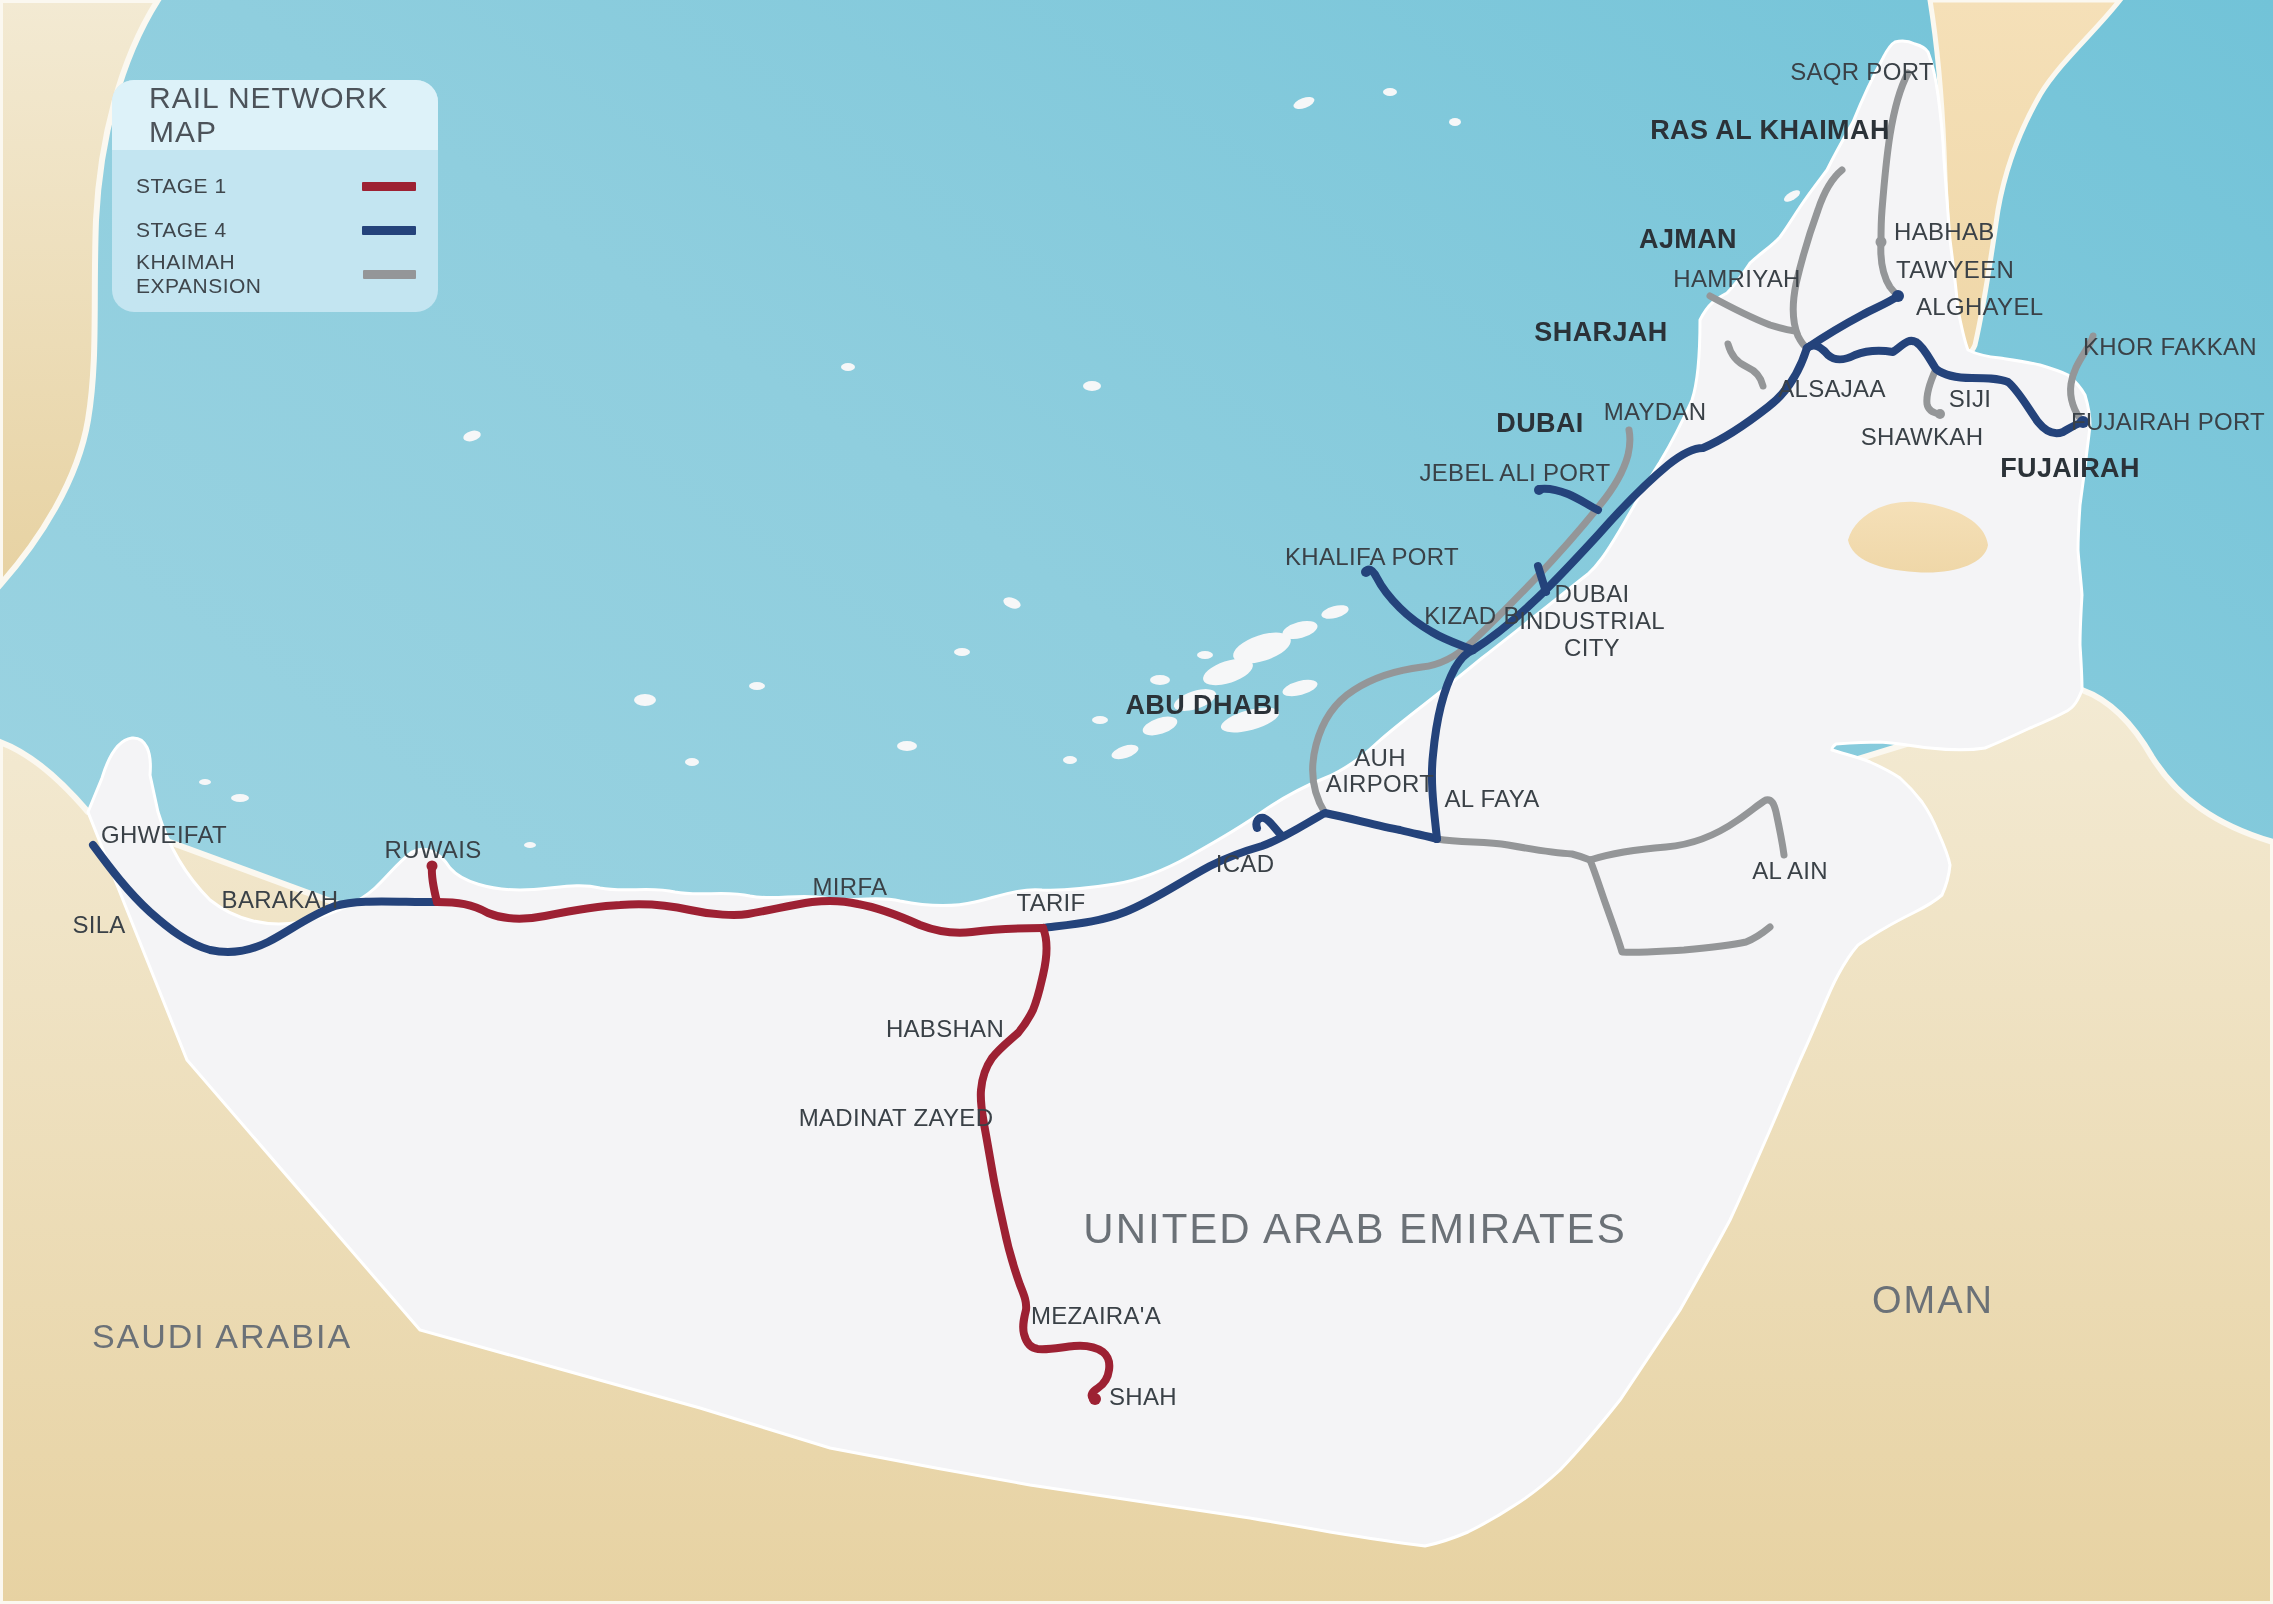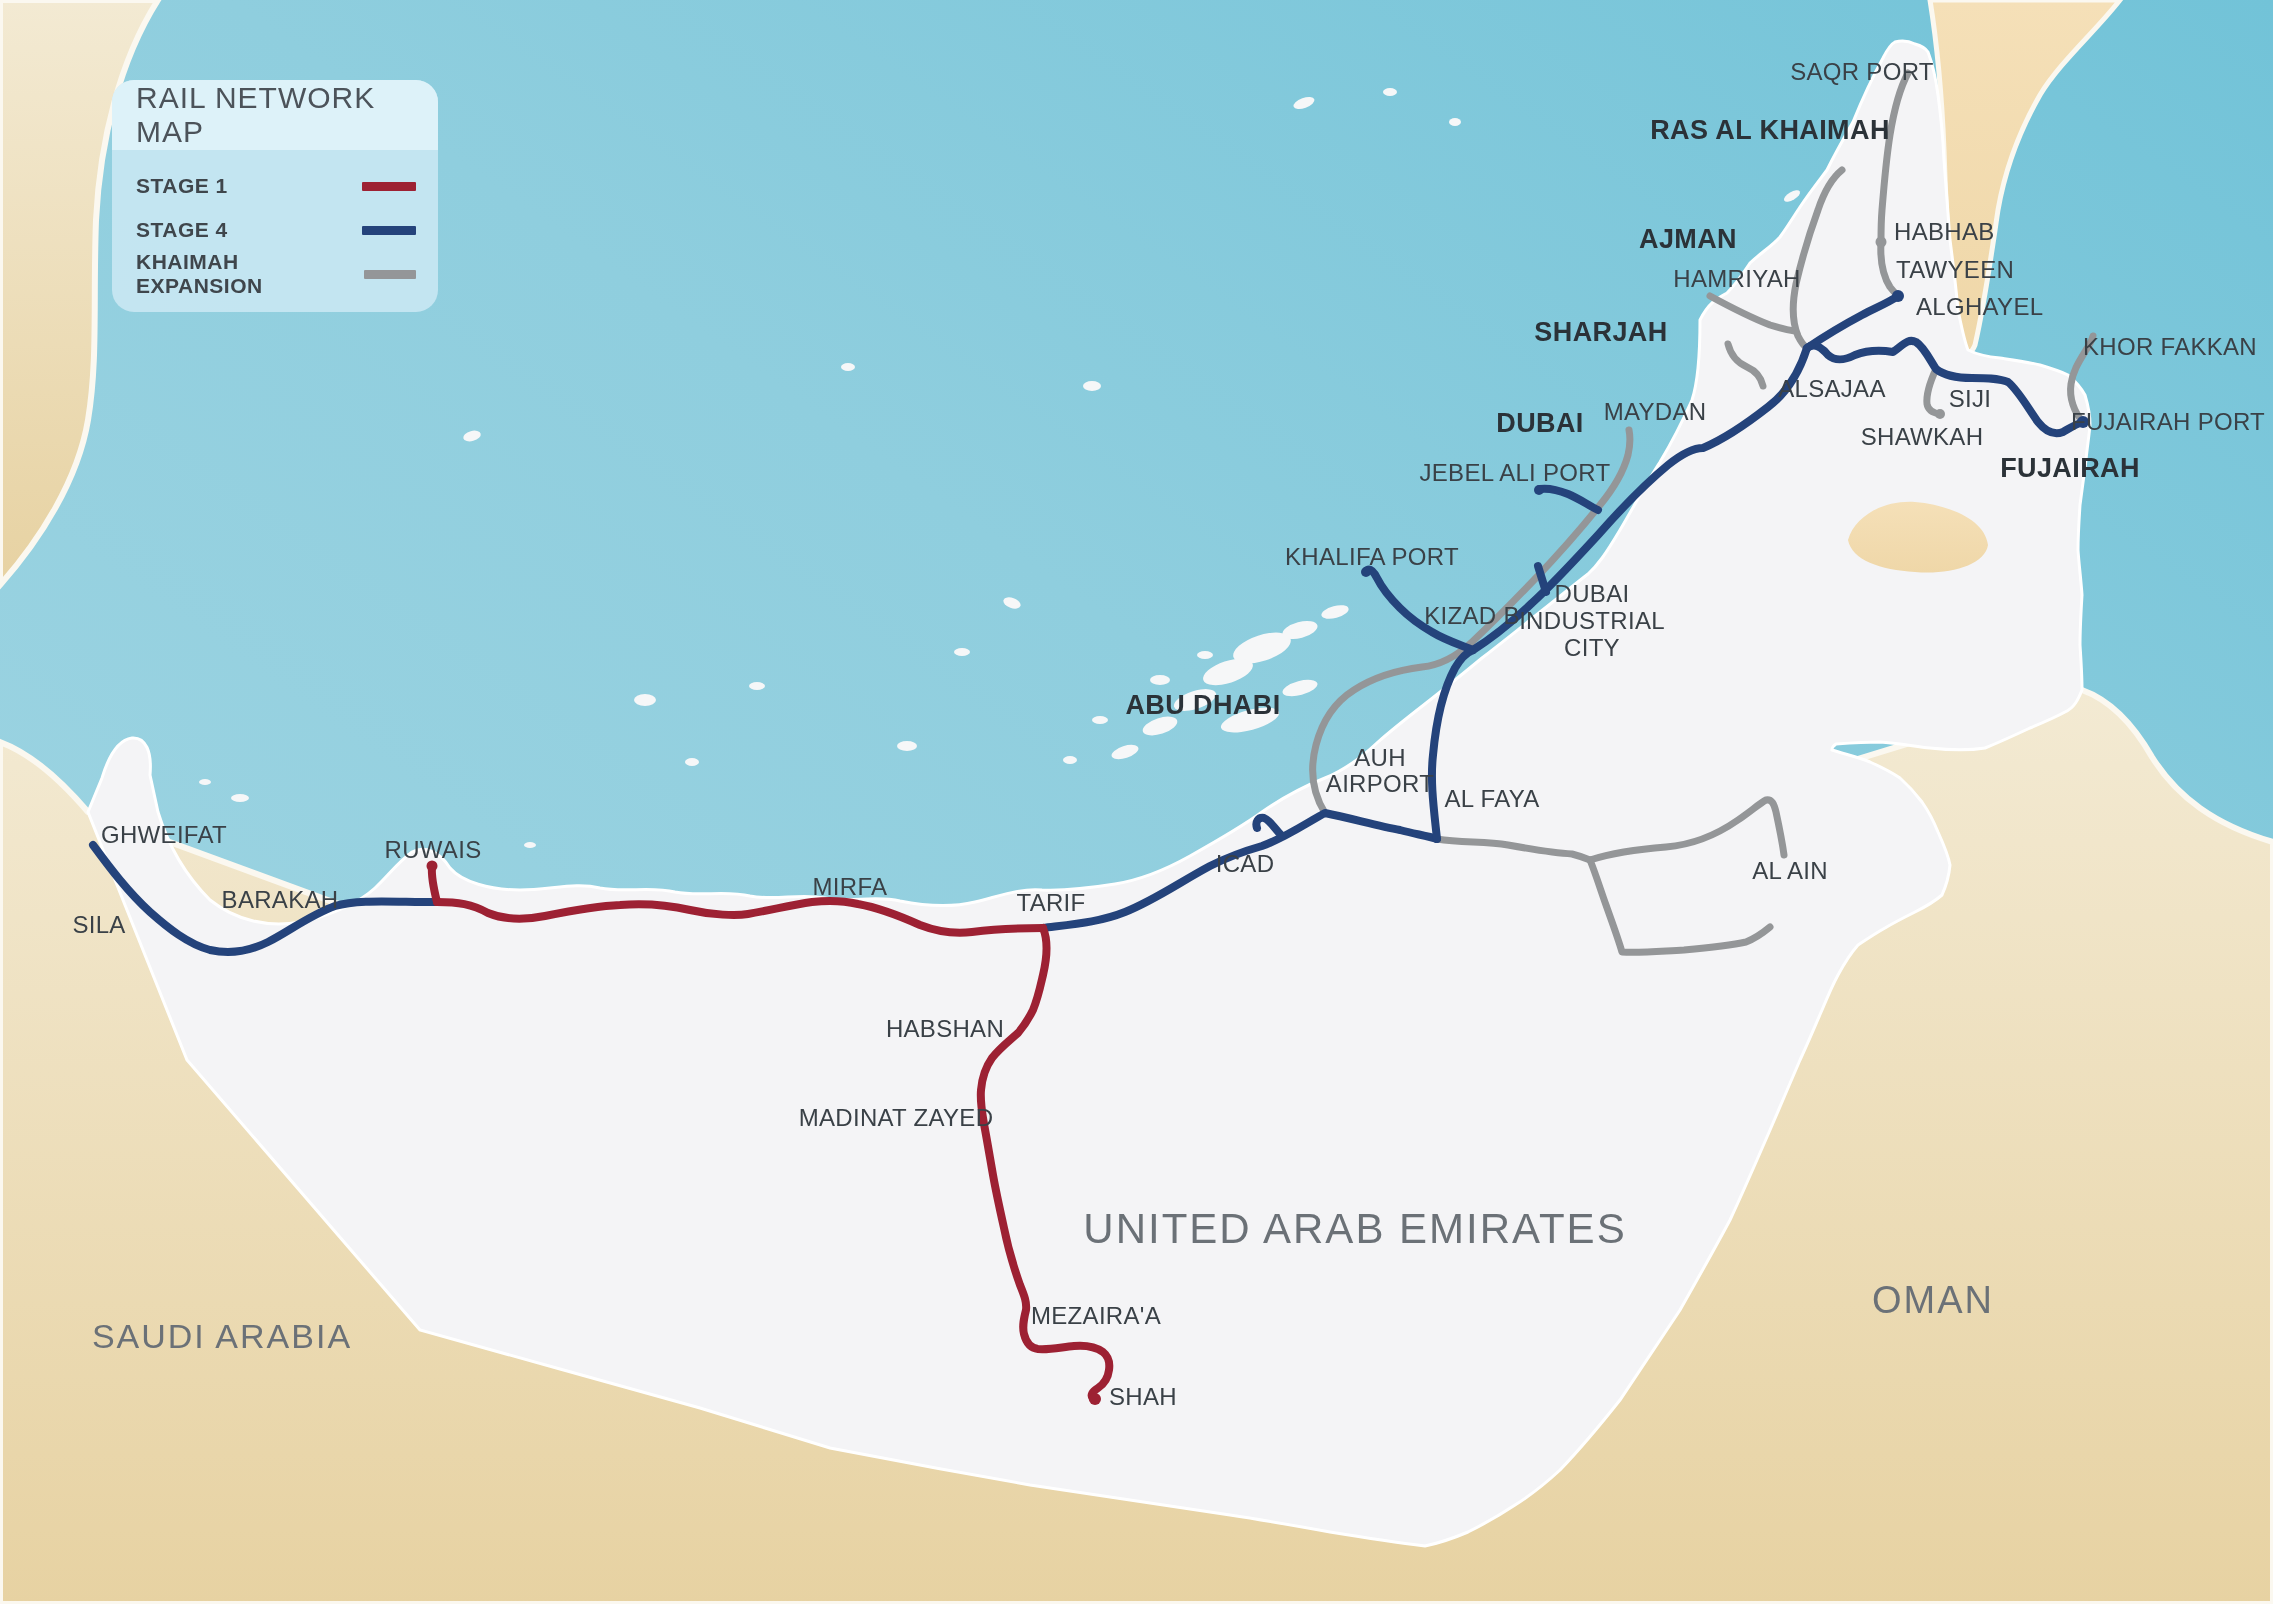--- a/index.html
+++ b/index.html
@@ -2,24 +2,24 @@
 <html><head>
 <meta charset="utf-8">
 <style>
   html,body{margin:0;padding:0;background:#dfeef4;}
   #stage{position:relative;width:2273px;height:1604px;overflow:hidden;font-family:"Liberation Sans",sans-serif;}
   #map{position:absolute;left:0;top:0;}
 
   
   #legend{position:absolute;left:112px;top:80px;width:326px;height:232px;border-radius:22px;
           background:rgba(198,230,241,0.95);box-shadow:0 0 0 0 transparent;overflow:hidden;}
-  #legend .hdr{height:70px;background:rgba(222,242,249,0.95);display:flex;align-items:center;padding-left:24px;box-sizing:border-box;}
+  #legend .hdr{height:70px;background:rgba(222,242,249,0.95);display:flex;align-items:center;padding-left:37px;box-sizing:border-box;}
   #legend .hdr .t{font-size:30px;color:#4c535a;letter-spacing:1px;font-weight:400;}
   #legend .rows{padding:14px 22px 0 24px;}
-  #legend .row{display:flex;align-items:center;justify-content:space-between;height:44px;font-weight:bold;}
+  #legend .row{display:flex;align-items:center;justify-content:space-between;height:44px;}
   #legend .lbl{font-size:21px;color:#3f464c;letter-spacing:0.5px;}
   #legend .sw{width:54px;height:9px;border-radius:1px;}
   .sw-stage1{background:#9d2133;}
   .sw-stage2{background:#24437b;}
   .sw-future{background:#949698;}
 
   
   text{font-family:"Liberation Sans",sans-serif;}
   .st{font-size:24px;fill:#3a4147;letter-spacing:0.3px;}
   .city{font-size:27px;font-weight:bold;fill:#2b3238;letter-spacing:0.4px;}

